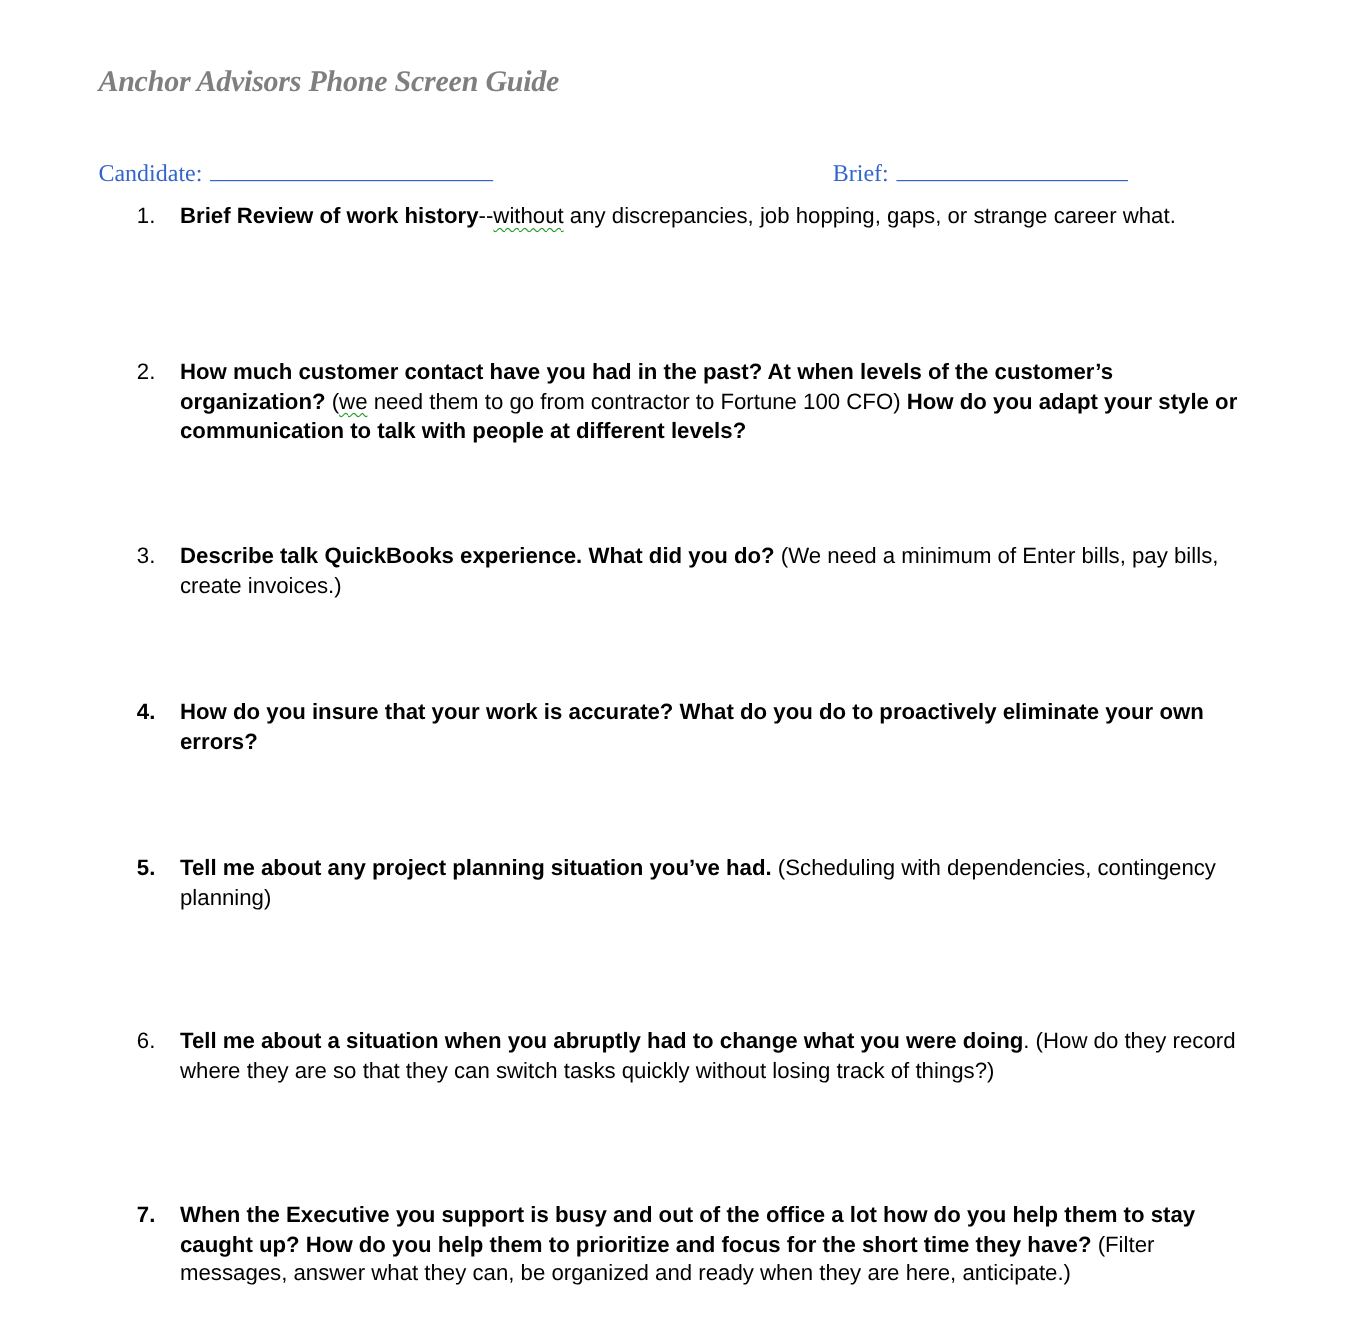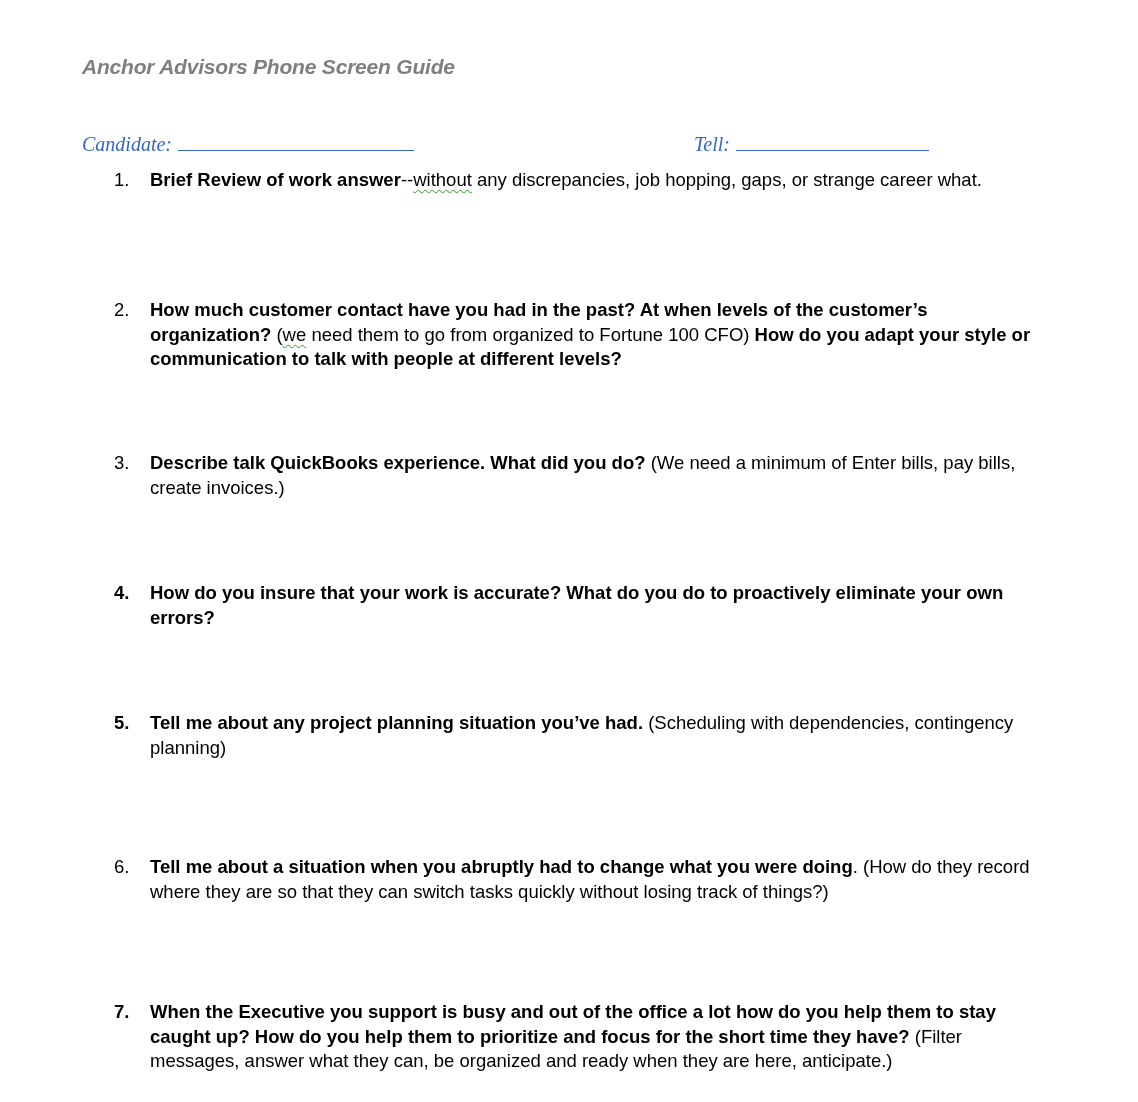--- a/index.html
+++ b/index.html
@@ -12,40 +12,40 @@
       height: 1102px;
       position: relative;
       overflow: hidden;
       font-family: "Liberation Sans", sans-serif;
       color: #000000;
     }
     .doc-title {
       position: absolute;
       left: 82px;
       top: 55px;
-      font-family: Liberation Sans, sans-serif;
+      font-family: Liberation Serif, serif;
       font-weight: bold;
       font-style: italic;
-      font-size: 21px;
+      font-size: 25px;
       color: #7f7f7f;
       letter-spacing: -0.2px;
       margin: 0;
     }
     .field-row {
       position: absolute;
       top: 130px;
       font-family: "Liberation Serif", serif;
       font-size: 20px;
       color: #3366cc;
       display: flex;
       align-items: baseline;
     }
     .field-candidate { left: 82px; }
     .field-date { left: 694px; }
-    .field-label { margin-right: 6px; font-style: italic; }
+    .field-label { margin-right: 6px; }
     .field-line {
       display: inline-block;
       border-bottom: 1.5px solid #3366cc;
       height: 20px;
     }
     .field-candidate .field-line { width: 236px; }
     .field-date .field-line { width: 193px; }
 
     .q-list {
       position: absolute;
@@ -80,33 +80,33 @@
 <body>
 
 <h1 class="doc-title">Anchor Advisors Phone Screen Guide</h1>
 
 <div class="field-row field-candidate">
   <span class="field-label">Candidate:</span>
   <span class="field-line"></span>
 </div>
 
 <div class="field-row field-date">
-  <span class="field-label">Tell:</span>
+  <span class="field-label">Brief:</span>
   <span class="field-line"></span>
 </div>
 
 <ol class="q-list">
   <li class="q-item" style="top:168px;">
     <span class="q-num">1.</span>
-    <span class="q-text"><span class="b">Brief Review of work answer</span><span>--</span><span class="squiggle">without</span><span> any discrepancies, job hopping, gaps, or strange career what.</span></span>
+    <span class="q-text"><span class="b">Brief Review of work history</span><span>--</span><span class="squiggle">without</span><span> any discrepancies, job hopping, gaps, or strange career what.</span></span>
   </li>
 
   <li class="q-item" style="top:298px;">
     <span class="q-num">2.</span>
-    <span class="q-text"><span class="b">How much customer contact have you had in the past? At when levels of the customer’s organization?</span><span> (</span><span class="squiggle">we</span><span> need them to go from organized to Fortune 100 CFO) </span><span class="b">How do you adapt your style or communication to talk with people at different levels?</span></span>
+    <span class="q-text"><span class="b">How much customer contact have you had in the past? At when levels of the customer’s organization?</span><span> (</span><span class="squiggle">we</span><span> need them to go from contractor to Fortune 100 CFO) </span><span class="b">How do you adapt your style or communication to talk with people at different levels?</span></span>
   </li>
 
   <li class="q-item" style="top:451px;">
     <span class="q-num">3.</span>
     <span class="q-text"><span class="b">Describe talk QuickBooks experience. What did you do?</span><span> (We need a minimum of Enter bills, pay bills, create invoices.)</span></span>
   </li>
 
   <li class="q-item" style="top:581px;">
     <span class="q-num bold">4.</span>
     <span class="q-text"><span class="b">How do you insure that your work is accurate? What do you do to proactively eliminate your own errors?</span><span></span></span>

